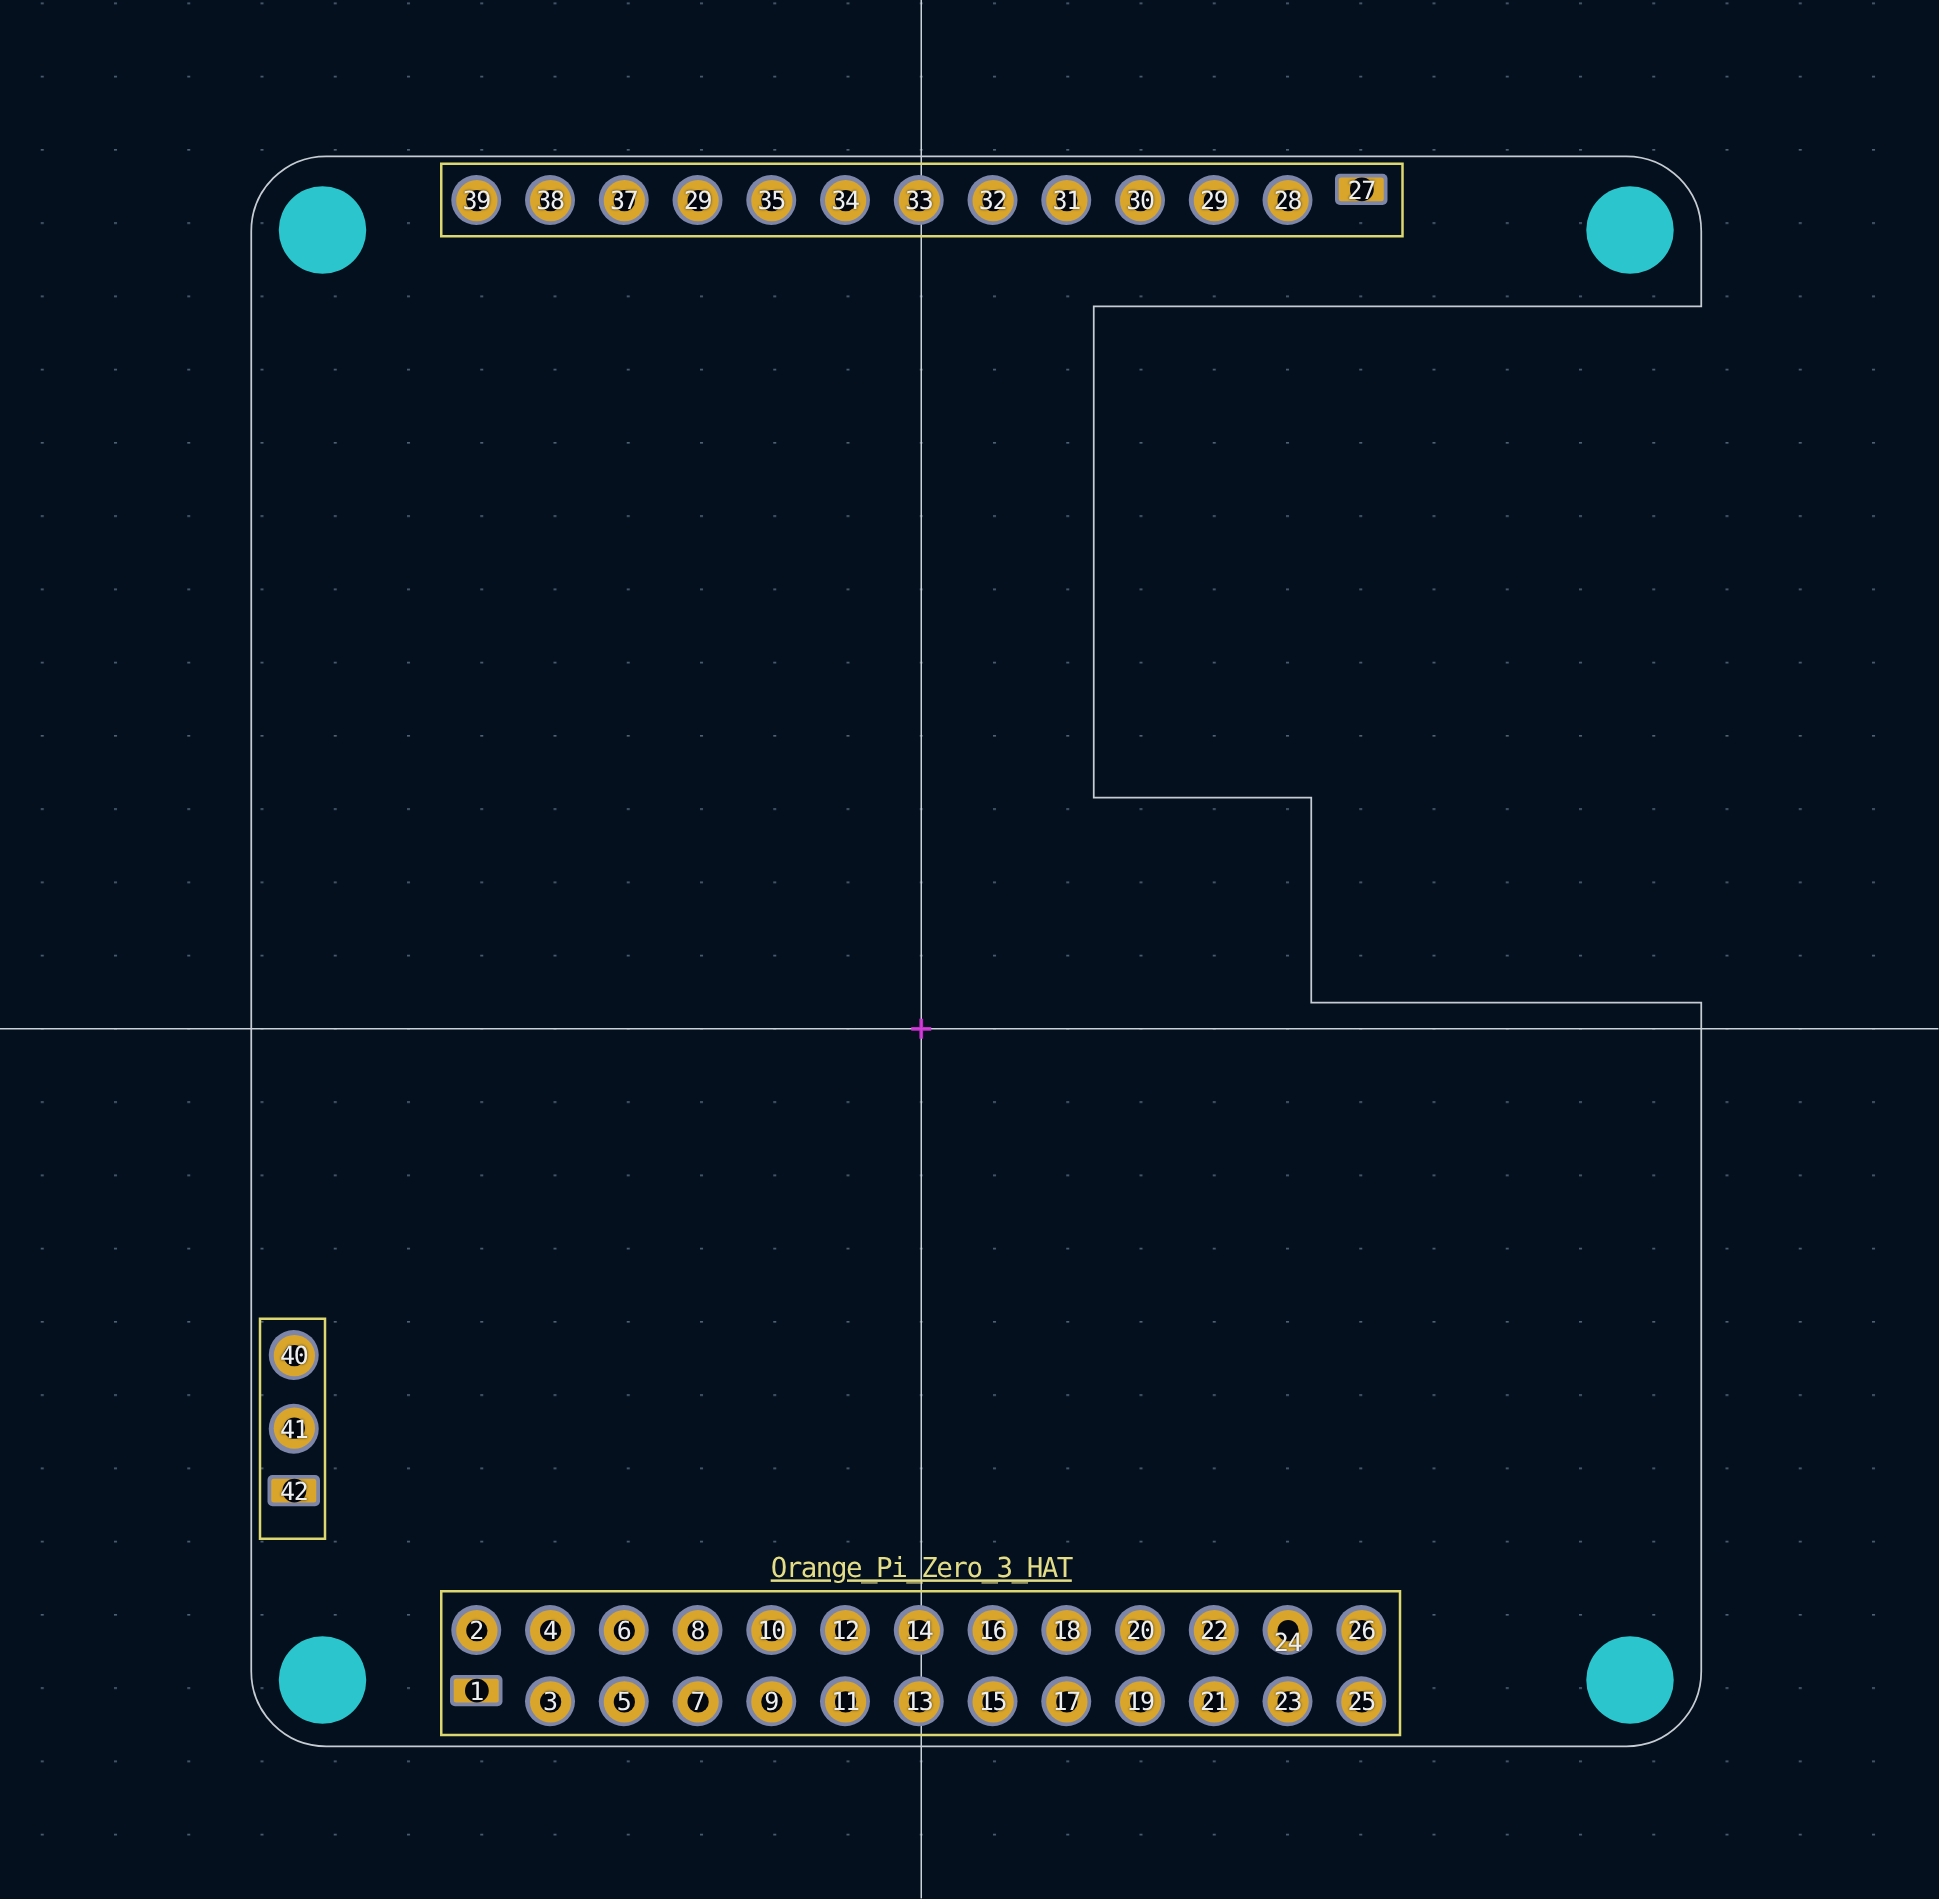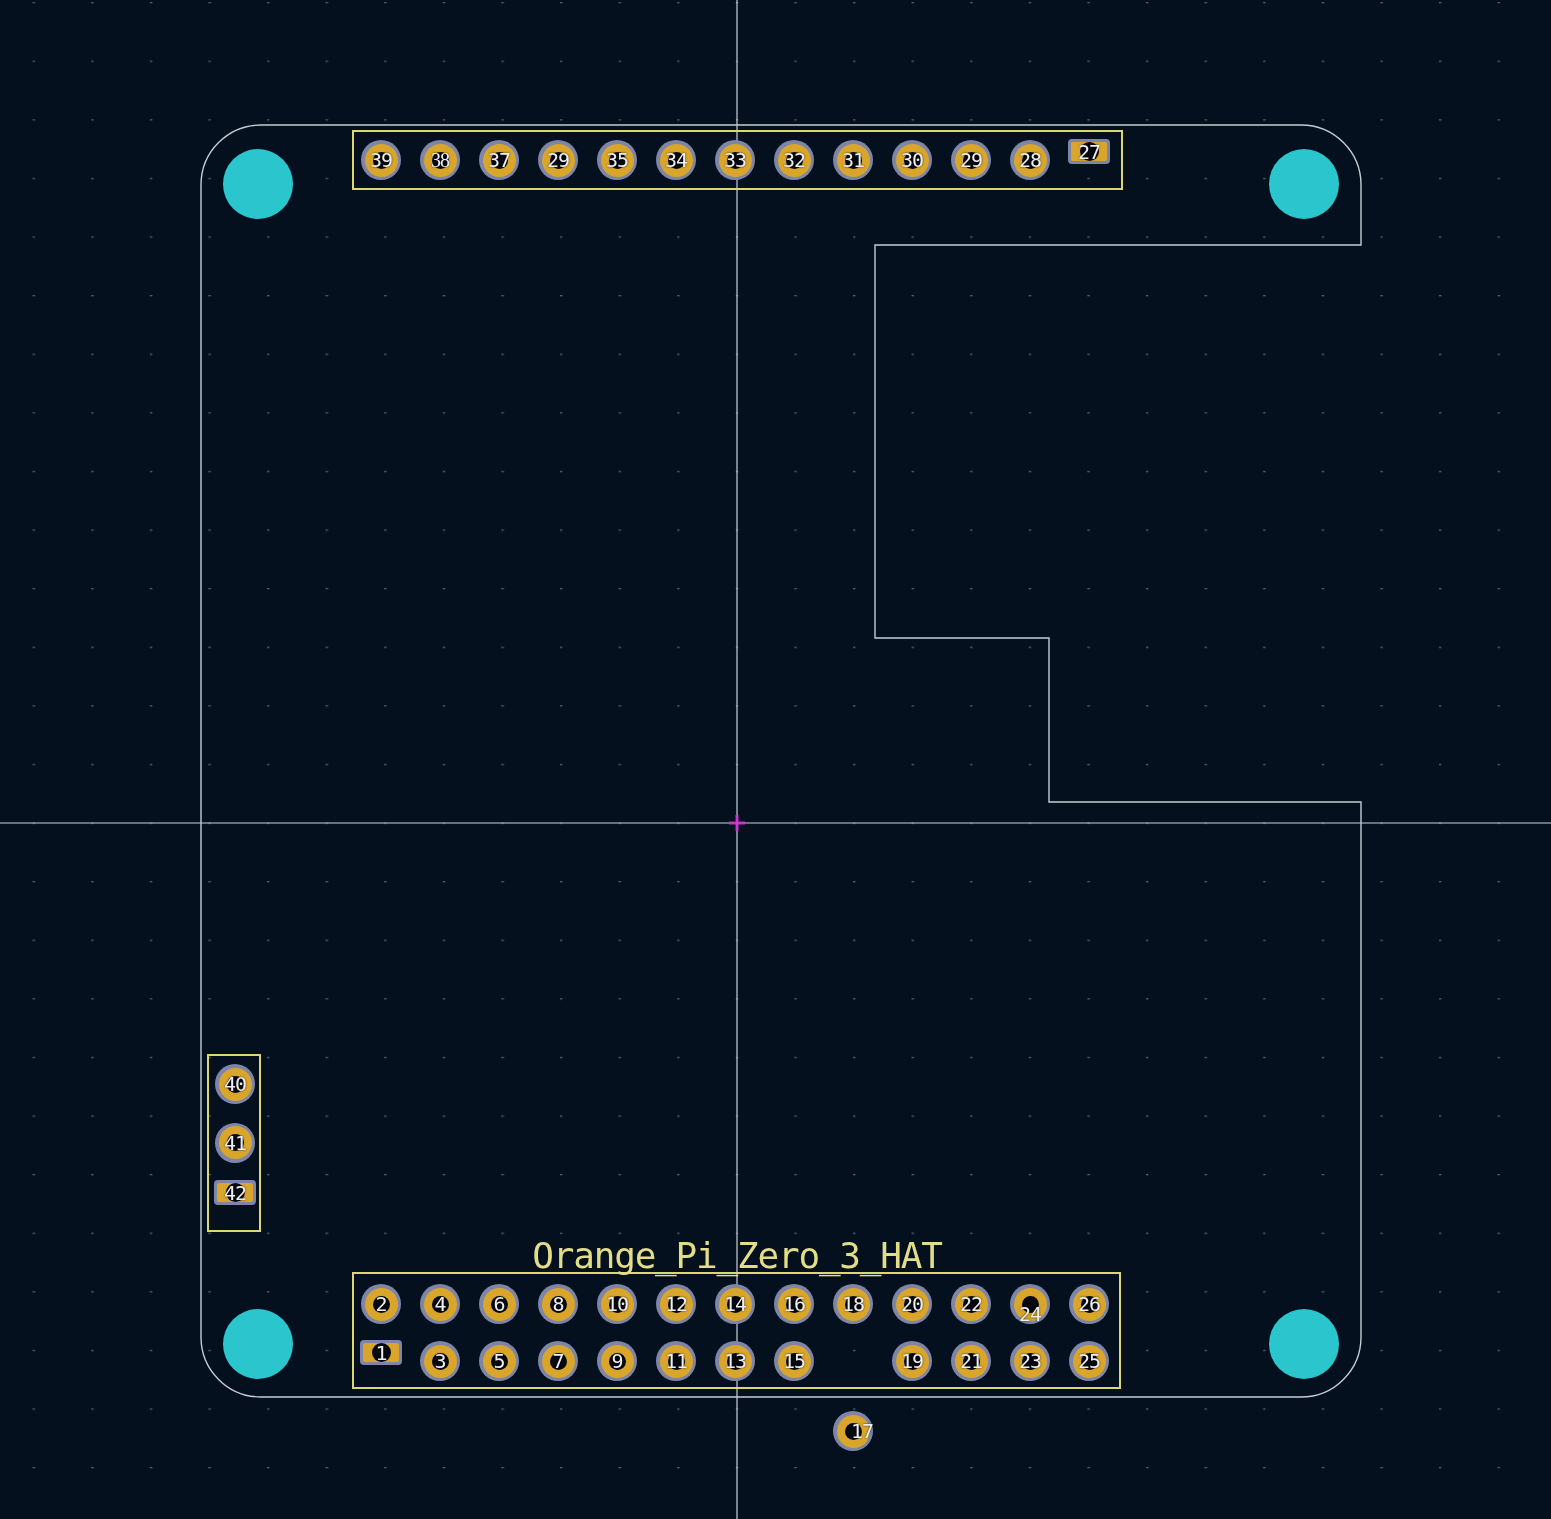--- a/index.html
+++ b/index.html
@@ -39,21 +39,21 @@
   .pad.square{width:42px;height:25px;margin:-21px 0 0 -21px;border-radius:4px;}
   .pad.square .gold{inset:3px;border-radius:2px;}
   .pad.square .hole{width:19px;height:19px;margin:-9.5px;}
   .mount-hole{
     position:absolute;width:70px;height:70px;margin:-35px 0 0 -35px;
     border-radius:50%;background:var(--mount);
   }
   #fp-title{
     position:absolute;left:737px;top:1255px;transform:translate(-50%,-50%);
     z-index:3;white-space:nowrap;
-    font-size:36px;letter-spacing:-1.2px;color:var(--fabtext);
+    font-size:22px;letter-spacing:-1.2px;color:var(--fabtext);text-decoration:underline;
   }
 </style>
 </head>
 <body>
 
 <div id="canvas">
 
   <svg id="board-svg" width="1551" height="1519" viewBox="0 0 1551 1519">
     <defs>
       <pattern id="griddots" patternUnits="userSpaceOnUse" width="58.6" height="58.6" x="32.6" y="2">
@@ -74,21 +74,21 @@
     <rect x="353" y="1273" width="767" height="115" fill="none" style="stroke:var(--fab)" stroke-width="2"></rect>
     <rect x="208" y="1055" width="52" height="176" fill="none" style="stroke:var(--fab)" stroke-width="2"></rect>
   </svg>
 
   <div id="pads-layer">
       <div class="pad" style="left: 381px; top: 160px;">
         <span class="gold"></span>
         <span class="hole"></span>
         <span class="num">39</span>
       </div>
-      <div class="pad" style="left: 440px; top: 160px; font-family: Liberation Serif, serif;">
+      <div class="pad" style="left: 440px; top: 160px;">
         <span class="gold"></span>
         <span class="hole"></span>
         <span class="num">38</span>
       </div>
       <div class="pad" style="left: 499px; top: 160px;">
         <span class="gold"></span>
         <span class="hole"></span>
         <span class="num">37</span>
       </div>
       <div class="pad" style="left: 558px; top: 160px;">
@@ -239,21 +239,21 @@
       <div class="pad" style="left: 735px; top: 1361px;">
         <span class="gold"></span>
         <span class="hole"></span>
         <span class="num">13</span>
       </div>
       <div class="pad" style="left: 794px; top: 1361px;">
         <span class="gold"></span>
         <span class="hole"></span>
         <span class="num">15</span>
       </div>
-      <div class="pad" style="left: 853px; top: 1431px; justify-content: flex-end;">
+      <div class="pad" style="left: 853px; top: 1361px;">
         <span class="gold"></span>
         <span class="hole"></span>
         <span class="num">17</span>
       </div>
       <div class="pad" style="left: 912px; top: 1361px;">
         <span class="gold"></span>
         <span class="hole"></span>
         <span class="num">19</span>
       </div>
       <div class="pad" style="left: 971px; top: 1361px;">

